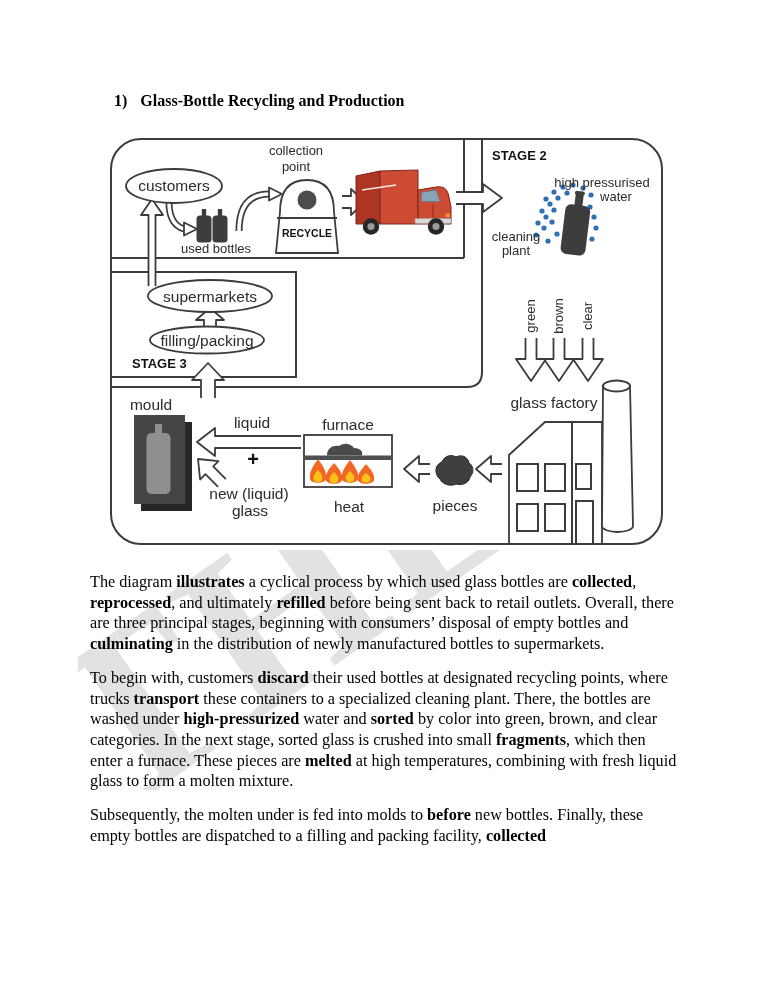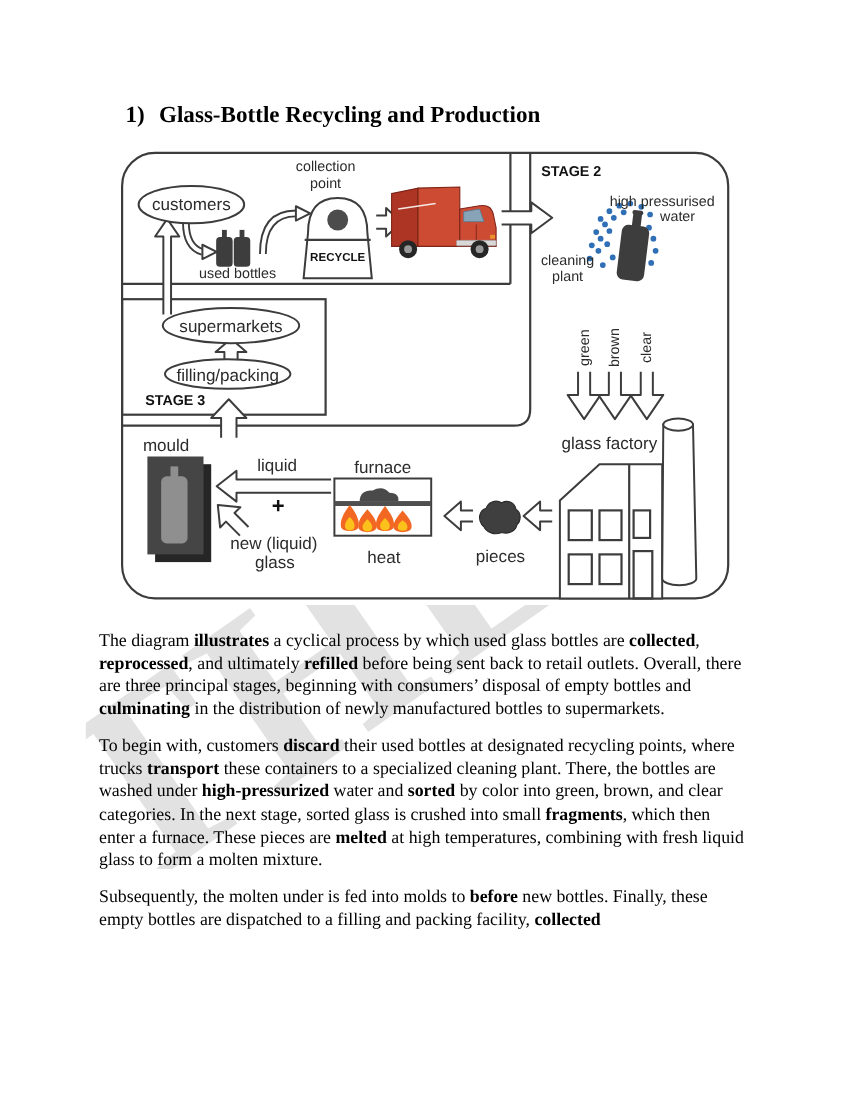--- a/index.html
+++ b/index.html
@@ -8,21 +8,21 @@
   .page{position:absolute;inset:0;background:#fff;}
 
   .watermark-clip{position:absolute;left:78px;top:518px;width:566px;height:272px;
        overflow:hidden;z-index:0;pointer-events:none;}
   .watermark-text{position:absolute;left:-6px;top:118px;white-space:nowrap;
        transform:rotate(-35deg);transform-origin:0 50%;
        font-family:"Liberation Serif",serif;font-weight:bold;
        font-size:235px;line-height:1;color:#cbcbcb;opacity:.55;letter-spacing:6px;}
 
   .doc-title{position:absolute;left:114px;top:92px;z-index:2;
-       font-weight:bold;font-size:21px;font-family:"Liberation Serif",serif;}
+       font-weight:bold;font-size:16px;font-family:"Liberation Serif",serif;}
   .doc-title .num{margin-right:13px;}
 
   .diagram{position:absolute;left:99px;top:130px;width:570px;height:420px;
        background:#fff;z-index:1;}
   .diagram svg{display:block;}
 
   .lbl{font-family:"Liberation Sans",sans-serif;fill:#2b2b2b;font-size:15.5px;}
   .lbl-sm{font-family:"Liberation Sans",sans-serif;fill:#2b2b2b;font-size:13px;}
   .lbl-stage{font-family:"Liberation Sans",sans-serif;fill:#111;font-size:13px;font-weight:700;}
   .lbl-recycle{font-family:"Liberation Sans",sans-serif;fill:#111;font-size:10.5px;font-weight:700;}

